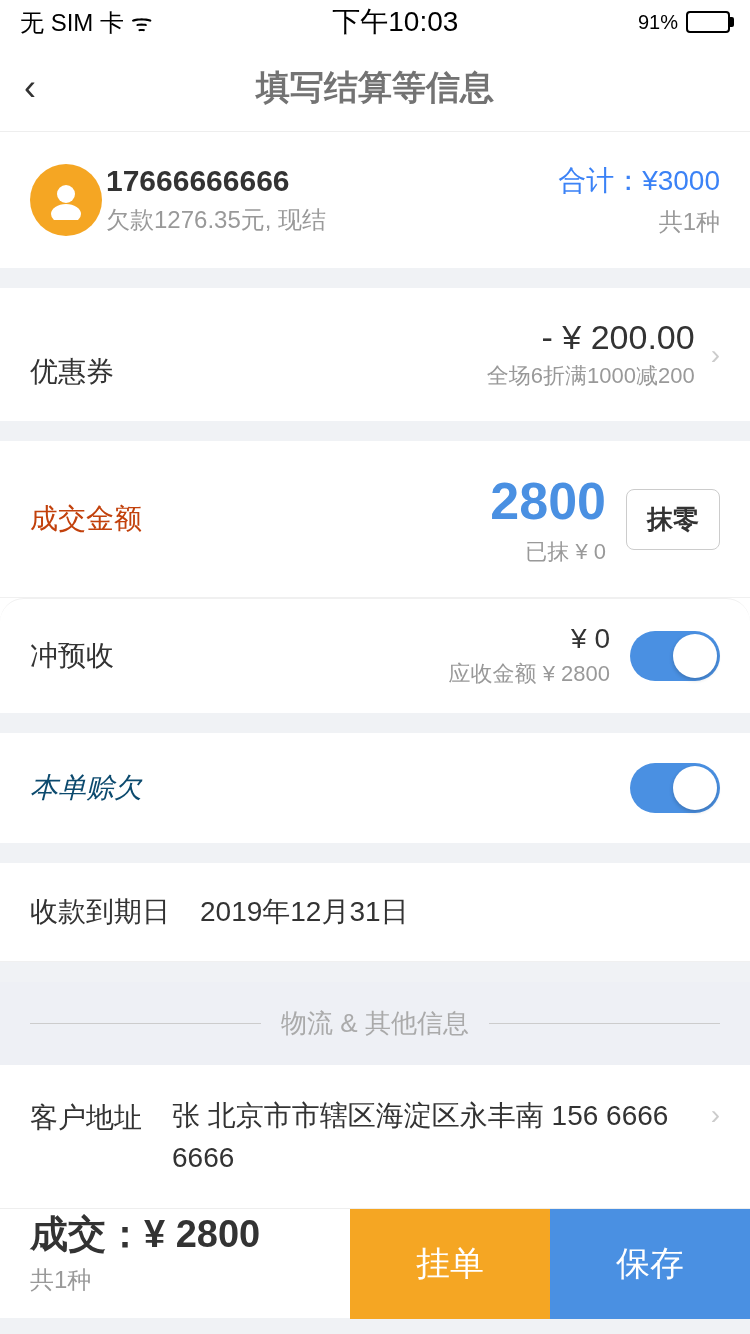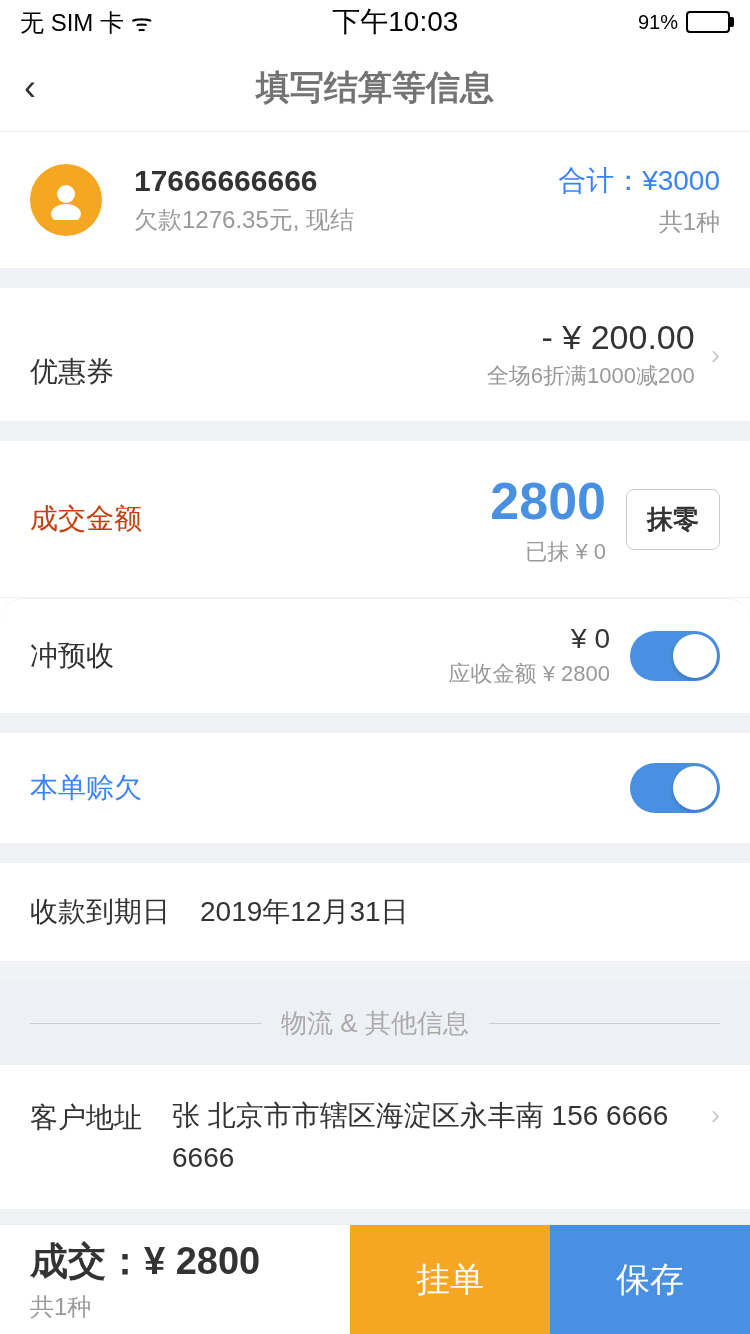--- a/index.html
+++ b/index.html
@@ -101,21 +101,21 @@
       background: #fff;
       padding: 30px 30px;
       display: flex;
       align-items: center;
       justify-content: space-between;
       margin-bottom: 0;
     }
     .customer-left {
       display: flex;
       align-items: center;
-      gap: 32px;
+      gap: 4px;
     }
     .avatar {
       width: 72px;
       height: 72px;
       border-radius: 50%;
       background: #f5a623;
       display: flex;
       align-items: center;
       justify-content: center;
       color: #fff;
@@ -288,21 +288,22 @@
     .debit-section {
       background: #fff;
       margin-top: 20px;
       padding: 30px 30px;
       display: flex;
       align-items: center;
       justify-content: space-between;
     }
     .debit-label {
       font-size: 28px;
-      color: #3b82f6;
+      color: #0c4a6e;
+      font-style: italic;
     }
 
     
     .duedate-section {
       background: #fff;
       margin-top: 20px;
       padding: 30px 30px;
       display: flex;
       align-items: center;
       border-bottom: 1px solid #f0f0f0;
@@ -363,26 +364,26 @@
     .address-chevron {
       color: #ccc;
       font-size: 28px;
       padding-top: 4px;
       margin-left: 10px;
     }
 
     
     .bottom-bar {
       position: fixed;
-      bottom: 0;
+      bottom: 16px;
       width: 750px;
       height: 110px;
       background: #fff;
       display: flex;
-      align-items: center;
+      align-items: flex-start;
       border-top: 1px solid #eee;
     }
     .bottom-info {
       flex: 1;
       padding: 0 30px;
     }
     .bottom-amount {
       font-size: 28px;
       color: #333;
     }

